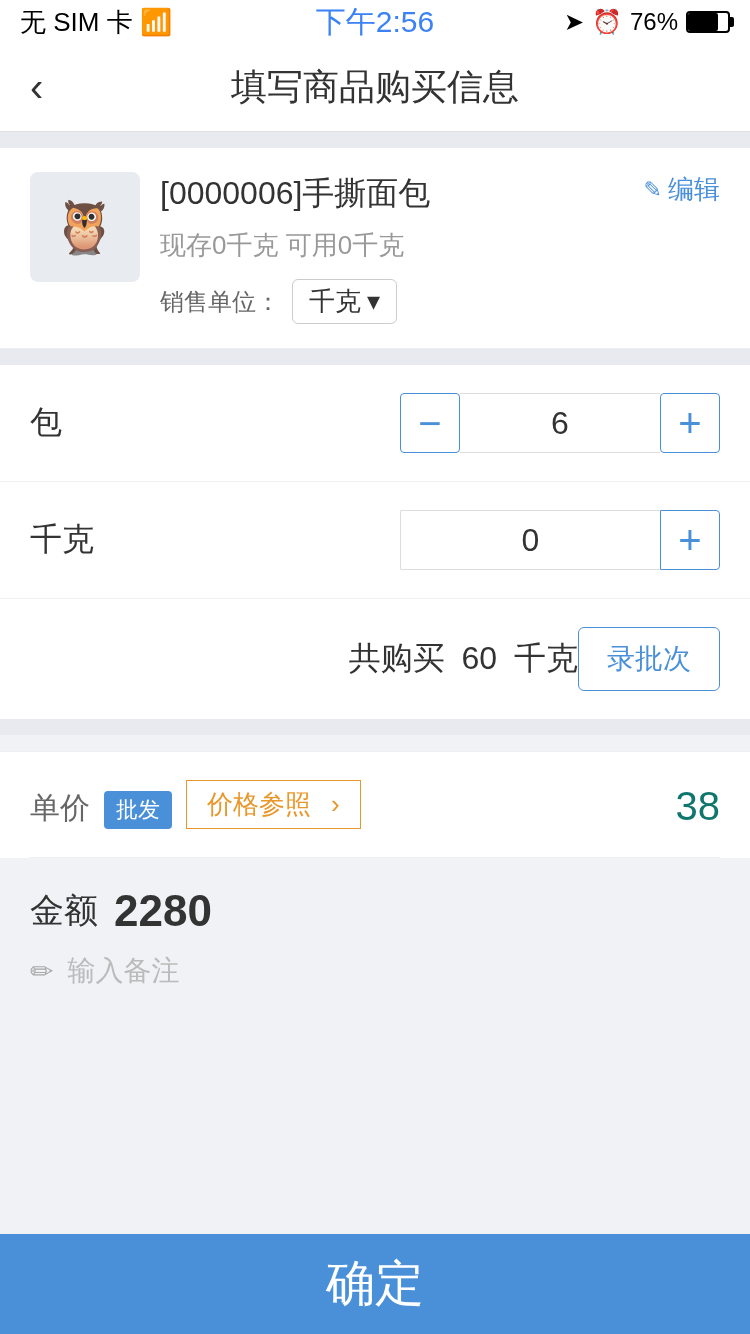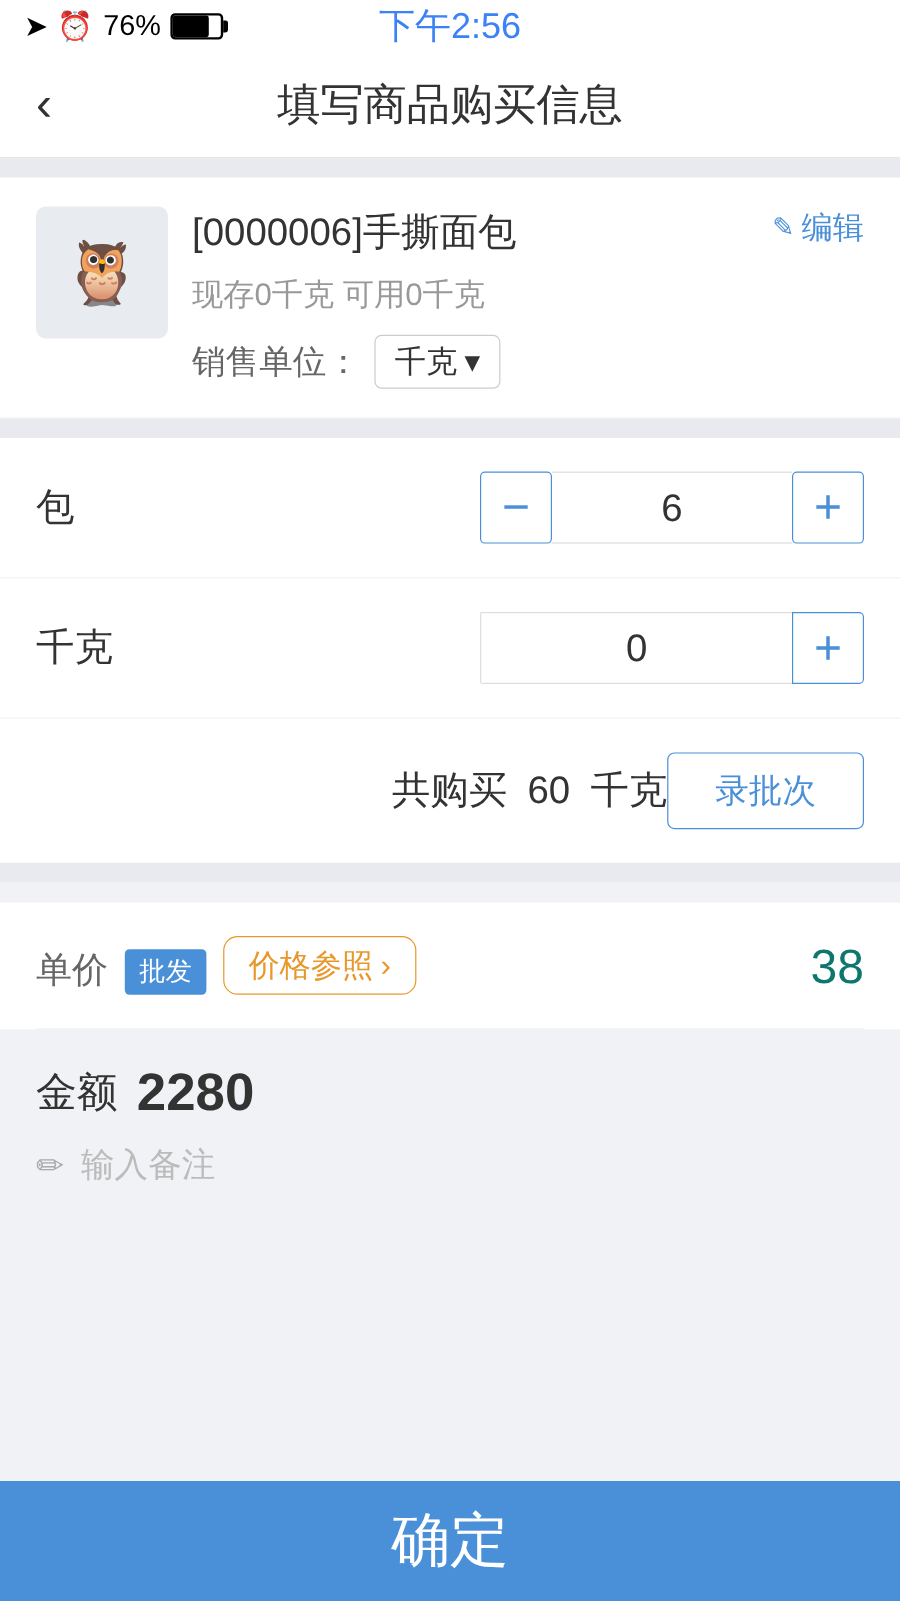--- a/index.html
+++ b/index.html
@@ -136,21 +136,21 @@
       font-size: 26px;
       color: #999;
       margin-bottom: 16px;
     }
     .product-unit-row {
       display: flex;
       align-items: center;
       gap: 12px;
     }
     .product-unit-label {
-      font-size: 28px;
+      font-size: 24px;
       color: #666;
     }
     .unit-select {
       border: 1px solid #ccc;
       border-radius: 6px;
       padding: 4px 16px;
       font-size: 26px;
       color: #333;
       background: #fff;
       display: flex;
@@ -260,21 +260,21 @@
       background: #fff;
     }
     .total-text {
       font-size: 32px;
       color: #333;
     }
     .batch-btn {
       border: 1.5px solid #4a90d9;
       color: #4a90d9;
       background: #fff;
-      padding: 12px 39px;
+      padding: 12px 28px;
       border-radius: 6px;
       font-size: 28px;
       cursor: pointer;
     }
 
     
     .price-section {
       background: #fff;
       margin-top: 16px;
       padding: 28px 30px 0 30px;
@@ -297,25 +297,25 @@
       font-size: 22px;
       padding: 4px 12px;
       border-radius: 4px;
       margin-right: 14px;
     }
     .price-ref-btn {
       border: 1.5px solid #e8972a;
       color: #e8972a;
       background: #fff;
       padding: 6px 20px;
-      border-radius: 12px;
+      border-radius: 0;
       font-size: 26px;
       display: flex;
       align-items: center;
-      gap: 6px;
+      gap: 20px;
       cursor: pointer;
     }
     .price-value {
       margin-left: auto;
       font-size: 40px;
       color: #0f766e;
       font-weight: 500;
     }
 
     
@@ -372,20 +372,24 @@
       align-items: center;
       justify-content: center;
       cursor: pointer;
       border: none;
     }
   </style>
 </head>
 <body>
 
 <div class="status-bar">
+  <div class="status-left">
+    <span>无 SIM 卡</span>
+    <span>📶</span>
+  </div>
   <div class="status-center">下午2:56</div>
   <div class="status-right">
     <span>➤</span>
     <span>⏰</span>
     <span>76%</span>
     <div class="battery-bar">
       <div class="battery-fill"></div>
     </div>
   </div>
 </div>

